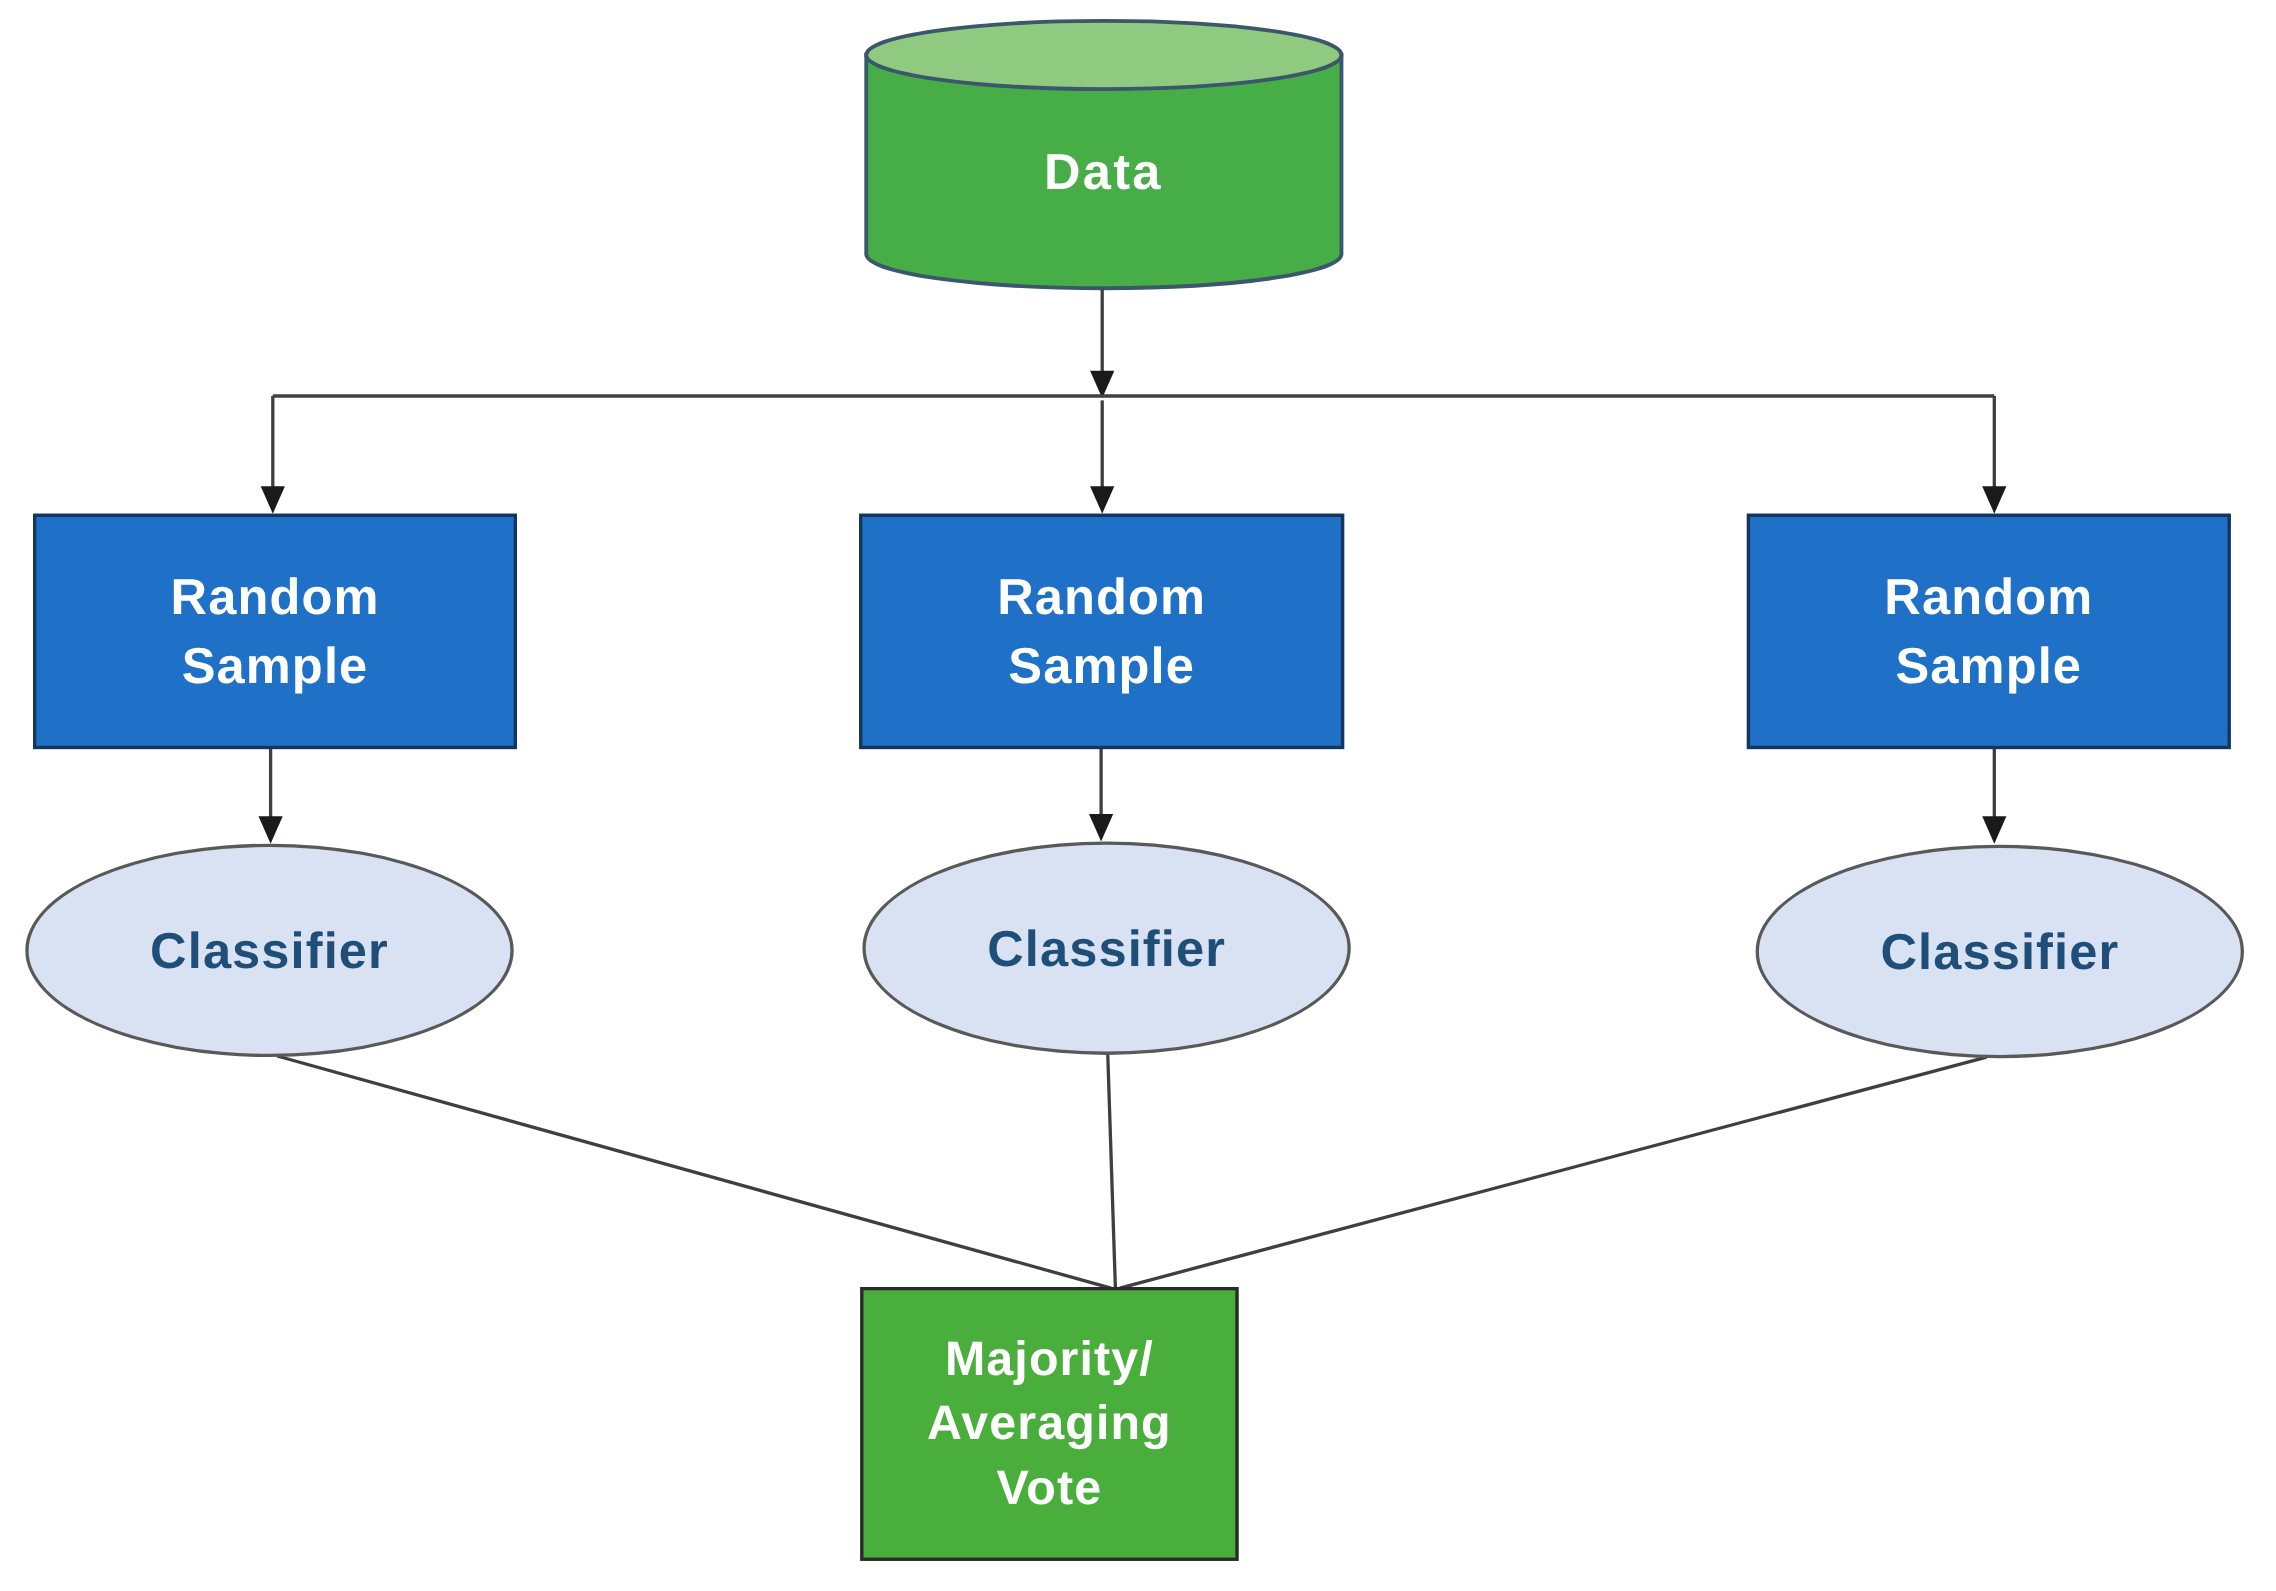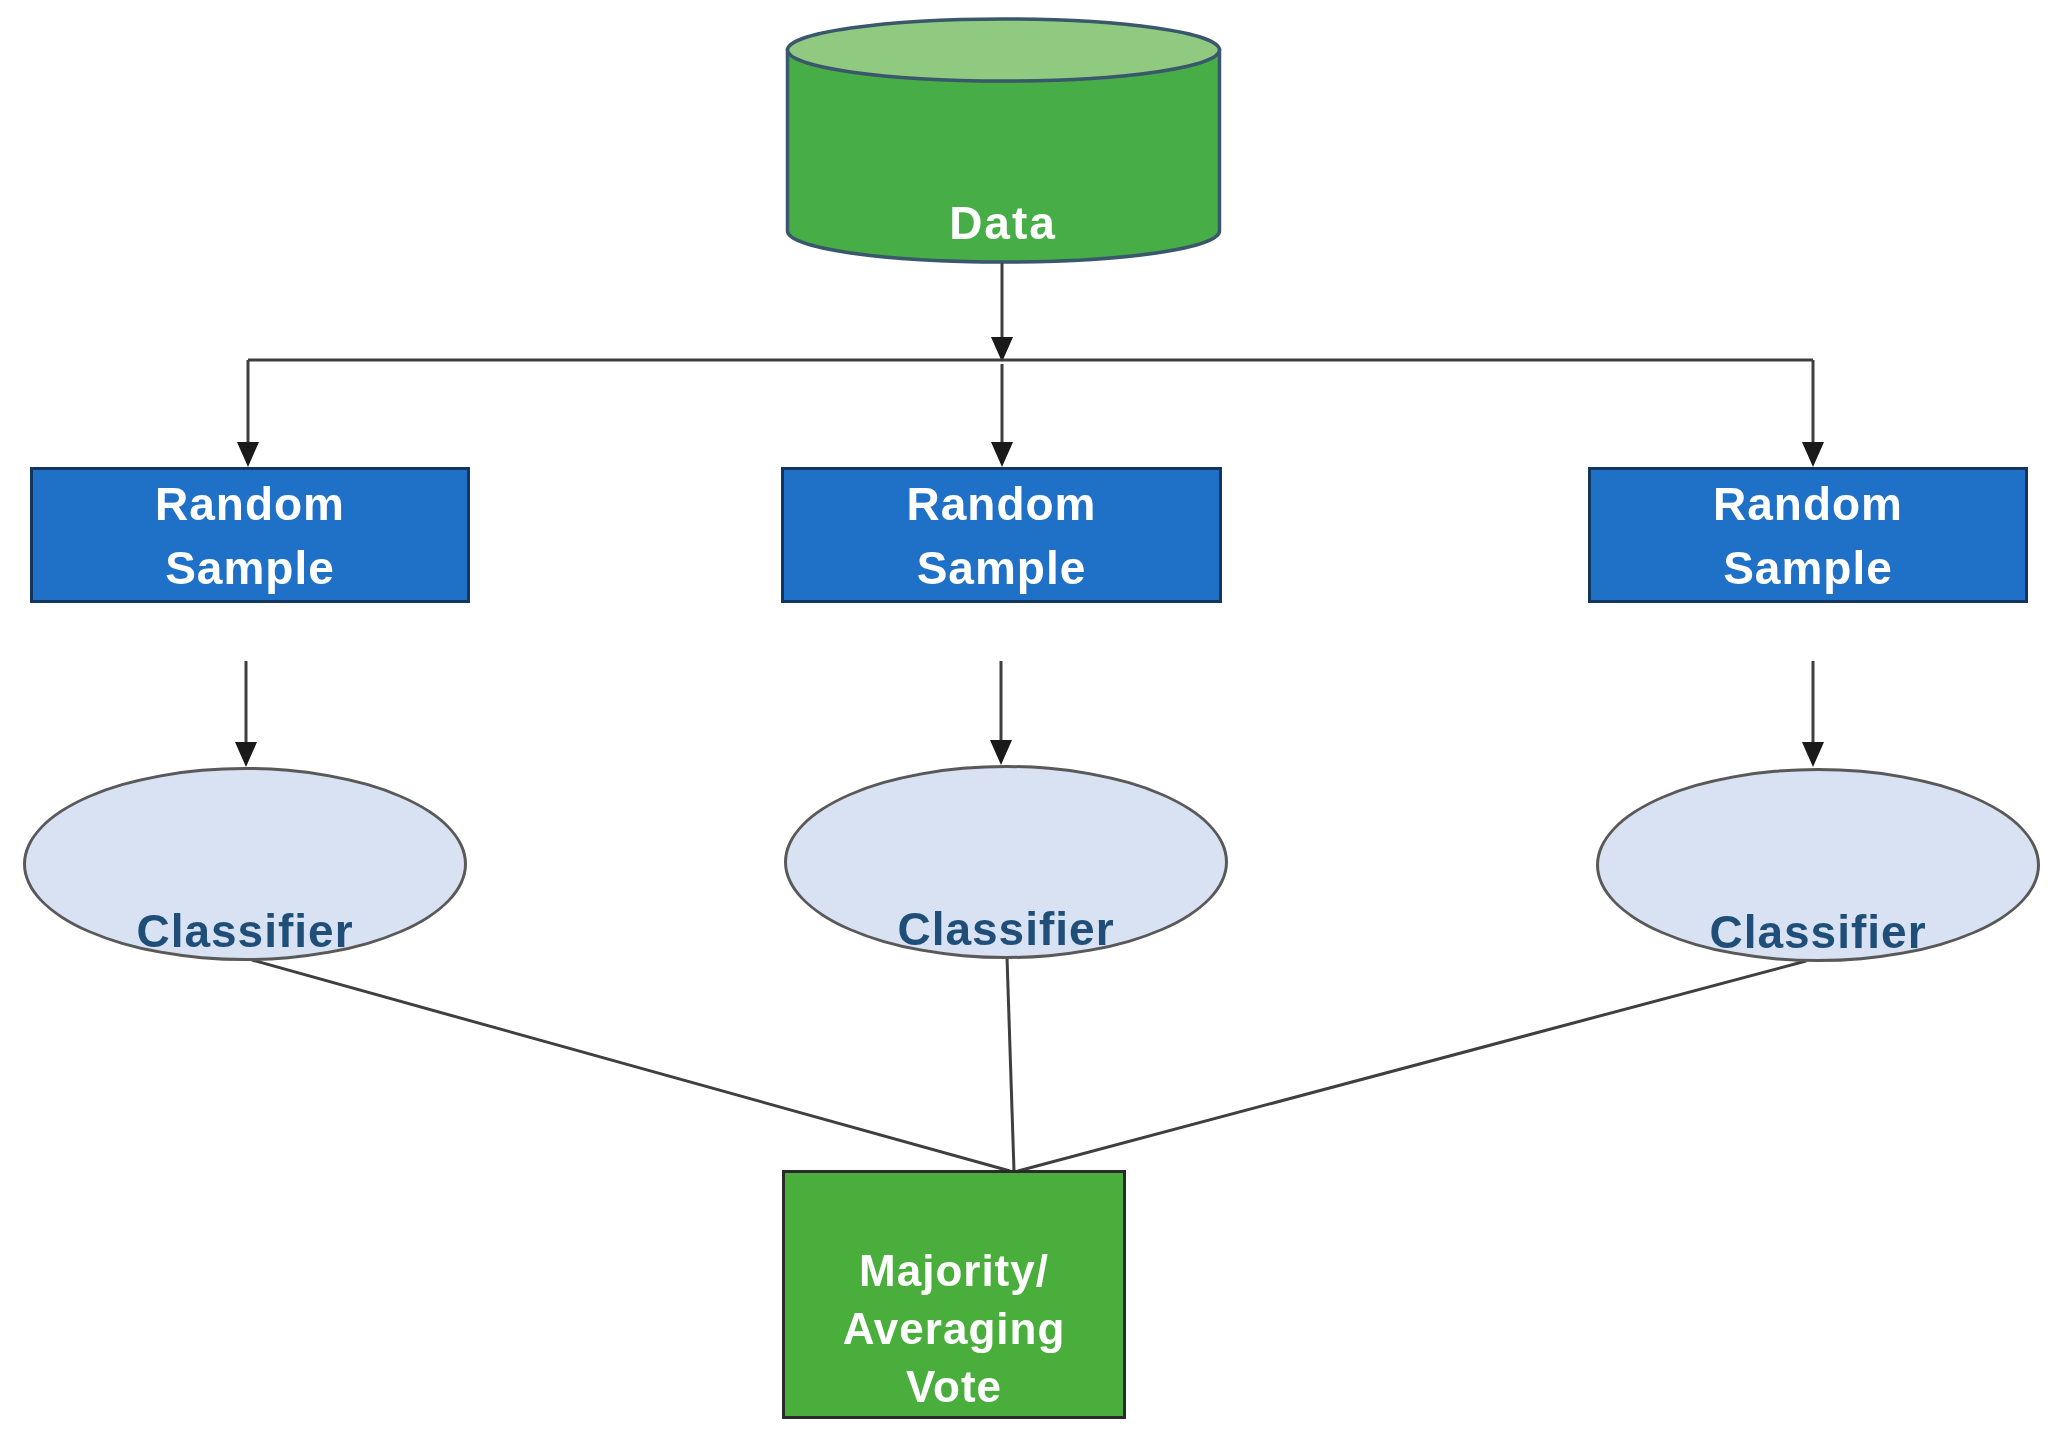--- a/index.html
+++ b/index.html
@@ -32,32 +32,32 @@
     position: absolute;
     left: 0; top: 0;
     width: 2069px; height: 1446px;
     z-index: 1;
   }
   svg.wires line { stroke: var(--connector); stroke-width: 3; }
   svg.wires polygon { fill: var(--arrowhead); stroke: none; }
   .cyl-body { fill: var(--cylinder-fill); stroke: var(--cylinder-border); stroke-width: 3.5; }
   .cyl-top  { fill: var(--cylinder-top-fill); stroke: var(--cylinder-border); stroke-width: 3.5; }
 
-  .node { position: absolute; z-index: 2; display: flex; align-items: flex-end; justify-content: center; text-align: center; box-sizing: border-box; }
+  .node { position: absolute; z-index: 2; display: flex; align-items: center; justify-content: center; text-align: center; box-sizing: border-box; }
   .label { white-space: pre-line; }
 
   .cyl-label {
     left: 787px; top: 62px; width: 432px; height: 188px;
     background: transparent; border: none;
     color: var(--sample-box-text);
     font-size: 46px; font-weight: 700; letter-spacing: 2px;
     z-index: 3;
   }
   .sample-box {
-    width: 440px; height: 136px; top: 467px;
+    width: 440px; height: 214px; top: 467px;
     background: var(--sample-box-fill);
     border: 3px solid var(--sample-box-border);
     color: var(--sample-box-text);
     font-size: 46px; font-weight: 600; line-height: 1.38; letter-spacing: 1px;
   }
   .sample-left   { left: 30px; }
   .sample-middle { left: 781px; width: 441px; }
   .sample-right  { left: 1588px; }
 
   .classifier {

